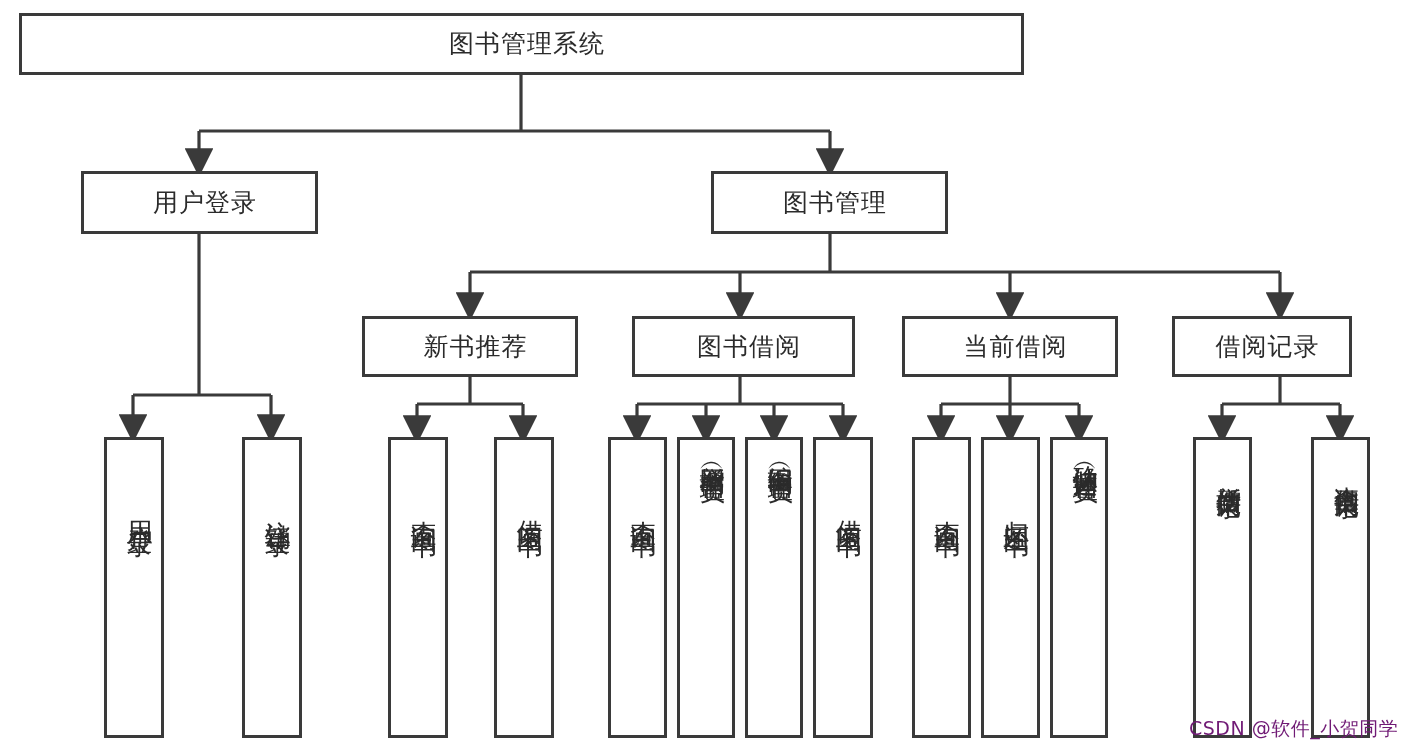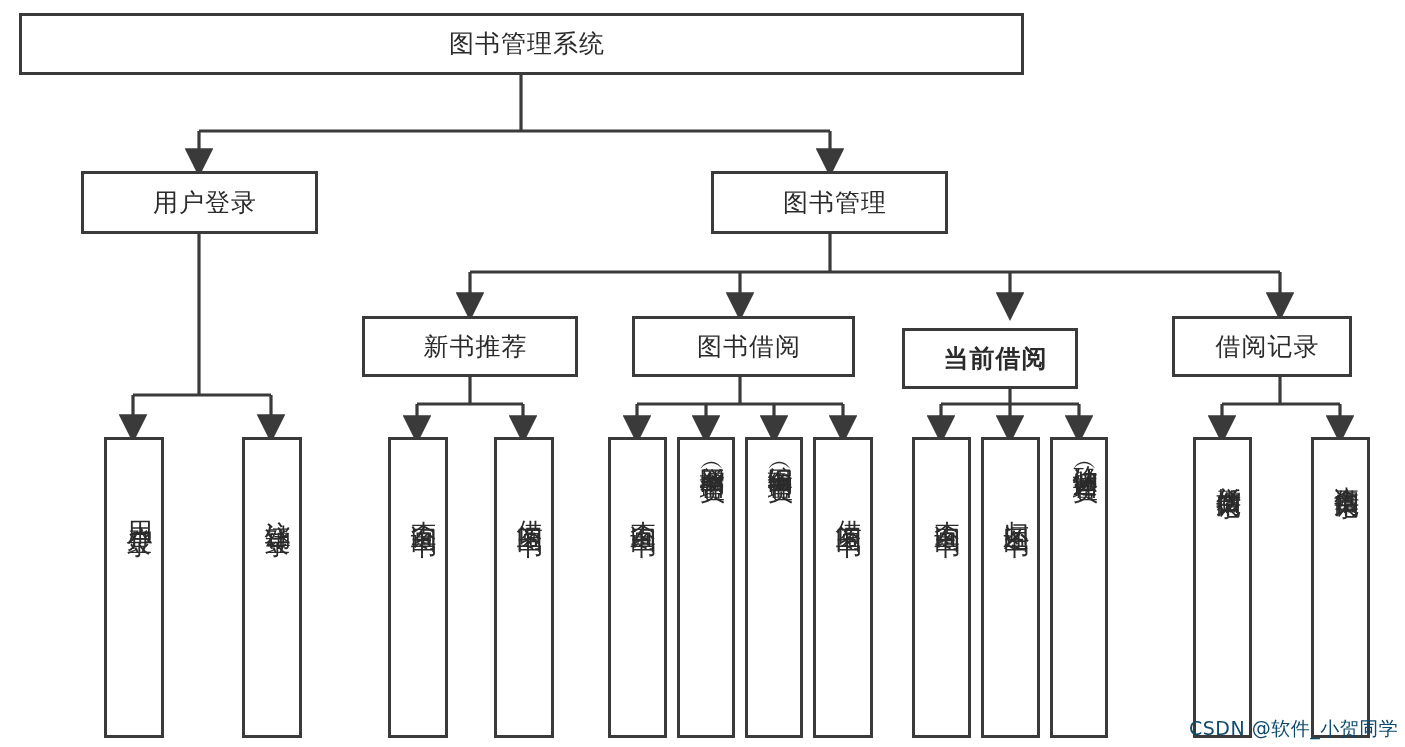--- a/index.html
+++ b/index.html
@@ -63,21 +63,21 @@
     white-space: nowrap;
     transform: none;
   }
   .node.vert.tall .label {
     font-size: 25px;
     letter-spacing: 2px;
   }
   .watermark {
     position: absolute;
     font-size: 19px;
-    color: #0c4a6e;
+    color: #701a75;
     white-space: nowrap;
     letter-spacing: 0.5px;
   }
 </style>
 </head>
 <body>
 
 <div id="canvas">
 
   <svg id="edges" viewBox="0 0 1405 747" xmlns="http://www.w3.org/2000/svg">
@@ -140,21 +140,21 @@
   <div class="node horiz" style="left:362px; top:316px; width:216px; height:61px;">
     <span class="label">新书推荐</span>
   </div>
 
   <div class="node horiz" style="left:711px; top:171px; width:237px; height:63px;">
     <span class="label">图书管理</span>
   </div>
   <div class="node horiz" style="left:632px; top:316px; width:223px; height:61px;">
     <span class="label">图书借阅</span>
   </div>
-  <div class="node horiz" style="left:902px; top:328px; width:176px; height:61px;font-weight:bold;">
+  <div class="node horiz" style="left:902px; top:316px; width:216px; height:61px;">
     <span class="label">当前借阅</span>
   </div>
   <div class="node horiz" style="left:1172px; top:316px; width:180px; height:61px;">
     <span class="label">借阅记录</span>
   </div>
 
   <div class="node vert" style="left:104px; top:437px; width:60px; height:301px; padding-top:60px;">
     <span class="label">用户登录</span>
   </div>
   <div class="node vert" style="left:242px; top:437px; width:60px; height:301px; padding-top:60px;">

